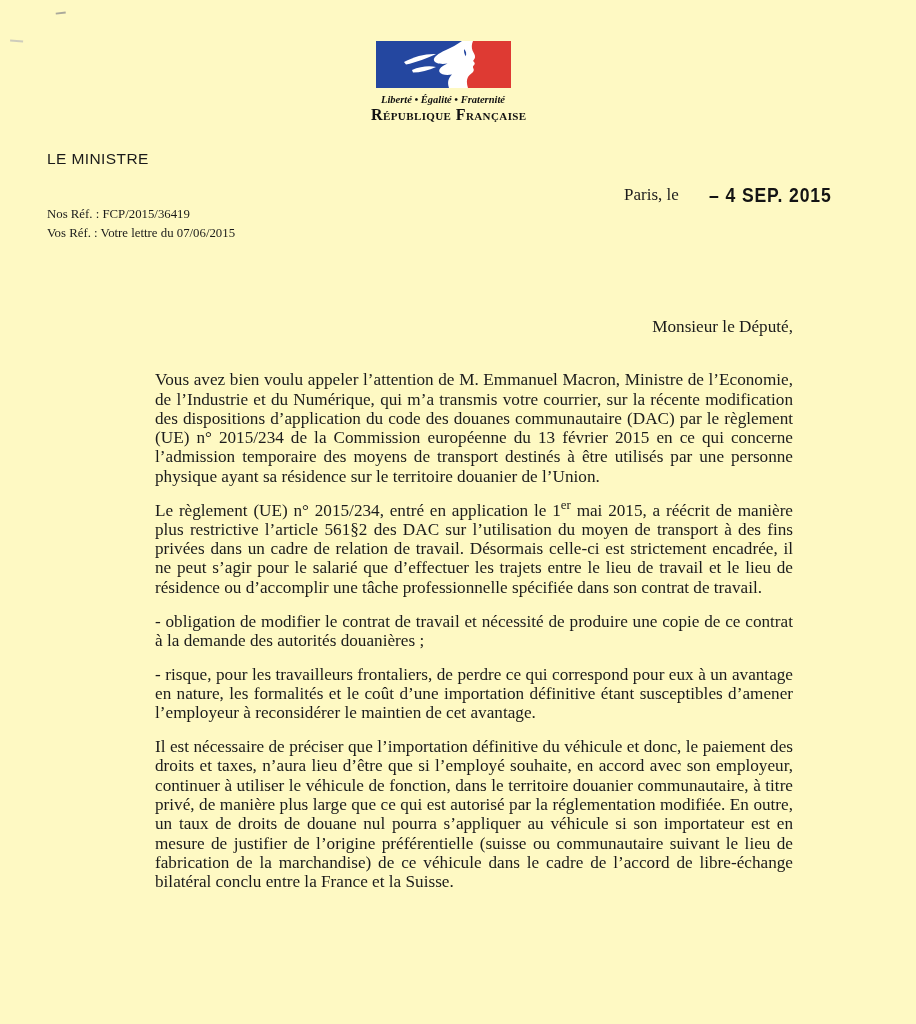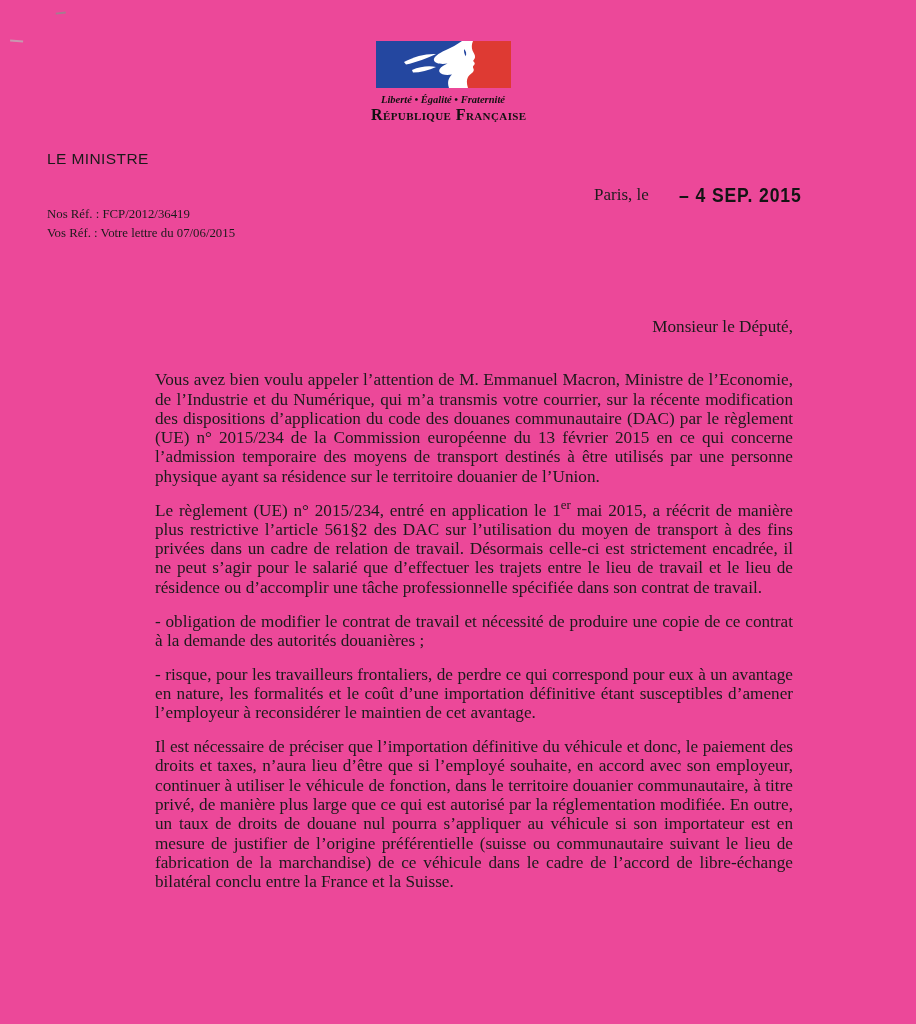--- a/index.html
+++ b/index.html
@@ -1,20 +1,20 @@
 <!DOCTYPE html>
 <html lang="fr" style="--logo-blue: #2447a0; --logo-red: #de3a33;"><head>
 <meta charset="utf-8">
 <style>
   html, body { margin: 0; padding: 0; background: #ffffff; }
   .page {
     position: relative;
     width: 916px;
     height: 1024px;
-    background: #ec4899;
+    background: #fef9c3;
     font-family: "Liberation Serif", serif;
     color: #1c1c1c;
     overflow: hidden;
   }
 
   
   .speck-1 {
     position: absolute; left: 56px; top: 12px;
     width: 10px; height: 4px;
     border-top: 2px solid #8d8d8d;
@@ -48,21 +48,21 @@
     font-size: 16px; letter-spacing: 0.4px;
     white-space: nowrap; color: #111; margin-top: 1px;
   }
 
   
   .sender-title {
     position: absolute; left: 47px; top: 150px;
     font-family: "Liberation Sans", sans-serif;
     font-size: 15.5px; letter-spacing: 0.4px; color: #1a1a1a;
   }
-  .dateline { position: absolute; left: 594px; top: 182px; white-space: nowrap; }
+  .dateline { position: absolute; left: 624px; top: 182px; white-space: nowrap; }
   .dateline .place { font-size: 17px; }
   .dateline .stamp {
     display: inline-block;
     font-family: "Liberation Sans", sans-serif;
     font-weight: 700; font-size: 20px;
     letter-spacing: 1px; color: #141414;
     margin-left: 26px; position: relative; top: 2px;
     transform: scaleX(.88); transform-origin: left center;
     white-space: nowrap;
   }
@@ -119,21 +119,21 @@
   </header>
 
   <div class="sender-title">LE MINISTRE</div>
 
   <div class="dateline">
     <span class="place">Paris, le</span>
     <span class="stamp">– 4 SEP. 2015</span>
   </div>
 
   <div class="refs">
-    <div>Nos Réf. : FCP/2012/36419</div>
+    <div>Nos Réf. : FCP/2015/36419</div>
     <div>Vos Réf. : Votre lettre du 07/06/2015</div>
   </div>
 
   <main class="letter-body">
     <p class="salutation">Monsieur le Député,</p>
     <p>Vous avez bien voulu appeler l’attention de M. Emmanuel Macron, Ministre de l’Economie, de l’Industrie et du Numérique, qui m’a transmis votre courrier, sur la récente modification des dispositions d’application du code des douanes communautaire (DAC) par le règlement (UE) n° 2015/234 de la Commission européenne du 13 février 2015 en ce qui concerne l’admission temporaire des moyens de transport destinés à être utilisés par une personne physique ayant sa résidence sur le territoire douanier de l’Union.</p>
     <p><span>Le règlement (UE) n° 2015/234, entré en application le 1</span><sup>er</sup><span> mai 2015, a réécrit de manière plus restrictive l’article 561§2 des DAC sur l’utilisation du moyen de transport à des fins privées dans un cadre de relation de travail. Désormais celle-ci est strictement encadrée, il ne peut s’agir pour le salarié que d’effectuer les trajets entre le lieu de travail et le lieu de résidence ou d’accomplir une tâche professionnelle spécifiée dans son contrat de travail.</span></p>
     <p>- obligation de modifier le contrat de travail et nécessité de produire une copie de ce contrat à la demande des autorités douanières ;</p>
     <p>- risque, pour les travailleurs frontaliers, de perdre ce qui correspond pour eux à un avantage en nature, les formalités et le coût d’une importation définitive étant susceptibles d’amener l’employeur à reconsidérer le maintien de cet avantage.</p>
     <p>Il est nécessaire de préciser que l’importation définitive du véhicule et donc, le paiement des droits et taxes, n’aura lieu d’être que si l’employé souhaite, en accord avec son employeur, continuer à utiliser le véhicule de fonction, dans le territoire douanier communautaire, à titre privé, de manière plus large que ce qui est autorisé par la réglementation modifiée. En outre, un taux de droits de douane nul pourra s’appliquer au véhicule si son importateur est en mesure de justifier de l’origine préférentielle (suisse ou communautaire suivant le lieu de fabrication de la marchandise) de ce véhicule dans le cadre de l’accord de libre-échange bilatéral conclu entre la France et la Suisse.</p>

